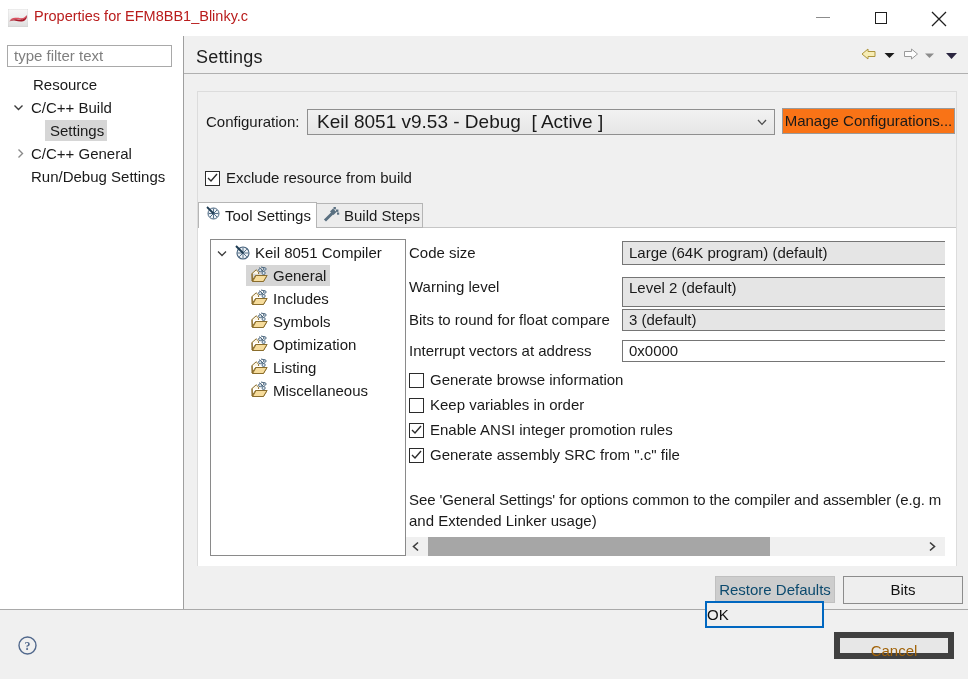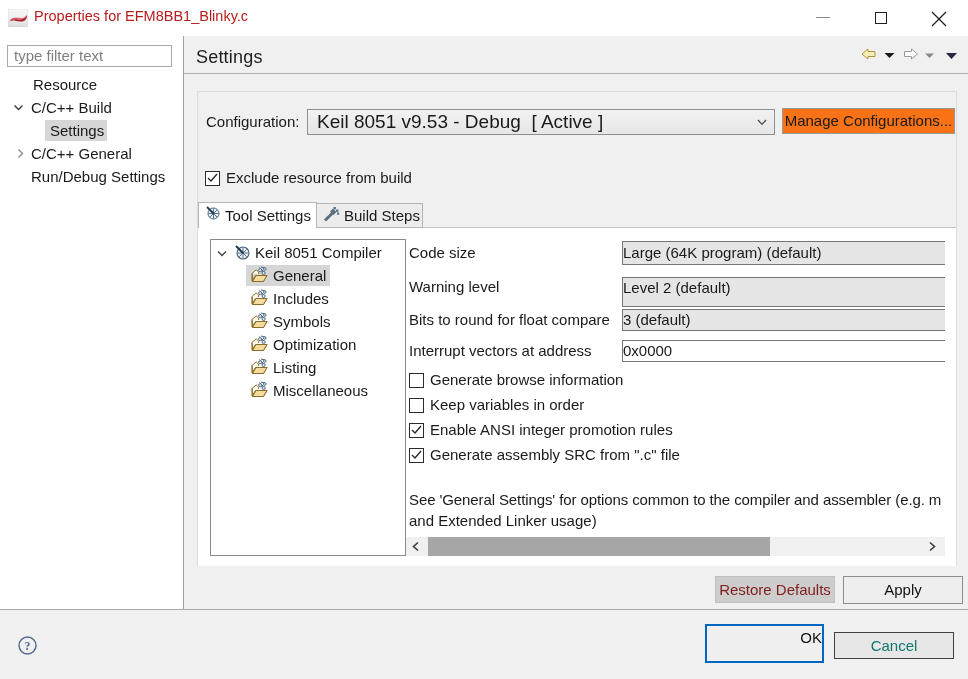--- a/index.html
+++ b/index.html
@@ -1,19 +1,19 @@
 <!DOCTYPE html>
 <html><head><meta charset="utf-8"><style>
 *{margin:0;padding:0;box-sizing:border-box}
 html,body{width:968px;height:679px;overflow:hidden;background:#f0f0f0;
 font-family:"Liberation Sans",sans-serif;color:#1a1a1a;}
 .a{position:absolute}
 .lbl{position:absolute;font-size:15px;color:#1a1a1a;white-space:nowrap}
 .fld{position:absolute;border:1px solid #757575;background:#e5e5e5;font-size:15px;
-line-height:20px;white-space:nowrap;overflow:hidden}
+line-height:20px;padding-left:6px;white-space:nowrap;overflow:hidden}
 .cb{position:absolute;width:15px;height:15px;border:1px solid #2b2b2b;background:#fff}
 </style></head><body>
 
 <div class="a" style="left:0;top:0;width:968px;height:36px;background:#fff"></div>
 <svg class="a" style="left:8px;top:9px" width="20" height="18" viewBox="0 0 20 18">
  <defs>
       <linearGradient id="tg" x1="0" y1="0" x2="0" y2="1">
   <stop offset="0" stop-color="#f7f7f7"></stop>
         <stop offset="0.55" stop-color="#ededed"></stop>
         <stop offset="1" stop-color="#dcdcdc"></stop>
@@ -198,22 +198,22 @@
 
 <div class="a" style="left:406px;top:537px;width:539px;height:19px;background:#f0f0f0"></div>
 <div class="a" style="left:428px;top:537px;width:342px;height:19px;background:#a6a6a6"></div>
 <svg class="a" style="left:411px;top:541px" width="10" height="11" viewBox="0 0 10 11">
     <path d="M7 1.5 L2.5 5.5 L7 9.5" fill="none" stroke="#3c3c3c" stroke-width="1.6"></path>
   </svg>
 <svg class="a" style="left:927px;top:541px" width="10" height="11" viewBox="0 0 10 11">
     <path d="M3 1.5 L7.5 5.5 L3 9.5" fill="none" stroke="#3c3c3c" stroke-width="1.6"></path>
   </svg>
 
-<div class="a" style="left:715px;top:576px;width:120px;height:27px;background:#cdcdcd;border:1px solid #c0c0c0;font-size:15px;line-height:25px;text-align:center;color:#7f1d1d">Restore Defaults</div>
-<div class="a" style="left:843px;top:576px;width:120px;height:28px;background:#eee;border:1px solid #8c8c8c;font-size:15px;line-height:26px;text-align:center;color:#111">Apply</div>
+<div class="a" style="left:715px;top:576px;width:120px;height:27px;background:#cdcdcd;border:1px solid #c0c0c0;font-size:15px;line-height:25px;text-align:center;color:#0c4a6e">Restore Defaults</div>
+<div class="a" style="left:843px;top:576px;width:120px;height:28px;background:#eee;border:1px solid #8c8c8c;font-size:15px;line-height:26px;text-align:center;color:#111">Bits</div>
 
 <div class="a" style="left:0;top:609px;width:968px;height:1px;background:#a9a9a9"></div>
 <svg class="a" style="left:18px;top:636px" width="19" height="19" viewBox="0 0 19 19">
  <circle cx="9.5" cy="9.5" r="8.5" fill="none" stroke="#51688c" stroke-width="1.4"></circle>
  <text x="9.5" y="14" font-size="12" font-family="Liberation Serif,serif" font-weight="bold" fill="#51688c" text-anchor="middle">?</text>
 </svg>
-<div class="a" style="left:705px;top:624px;width:119px;height:39px;background:#efefef;border:2px solid #0067c0;font-size:15px;line-height:23px;text-align:right;color:#111">OK</div>
-<div class="a" style="left:834px;top:632px;width:120px;height:27px;background:#e7e7e7;border:1px solid #404040;font-size:15px;line-height:25px;text-align:center;color:#0f766e">Cancel</div>
+<div class="a" style="left:705px;top:601px;width:119px;height:27px;background:#efefef;border:2px solid #0067c0;font-size:15px;line-height:23px;text-align:left;color:#111">OK</div>
+<div class="a" style="left:834px;top:632px;width:120px;height:27px;background:#e7e7e7;border:6px solid #404040;font-size:15px;line-height:25px;text-align:center;color:#a16207">Cancel</div>
 
 </body></html>

